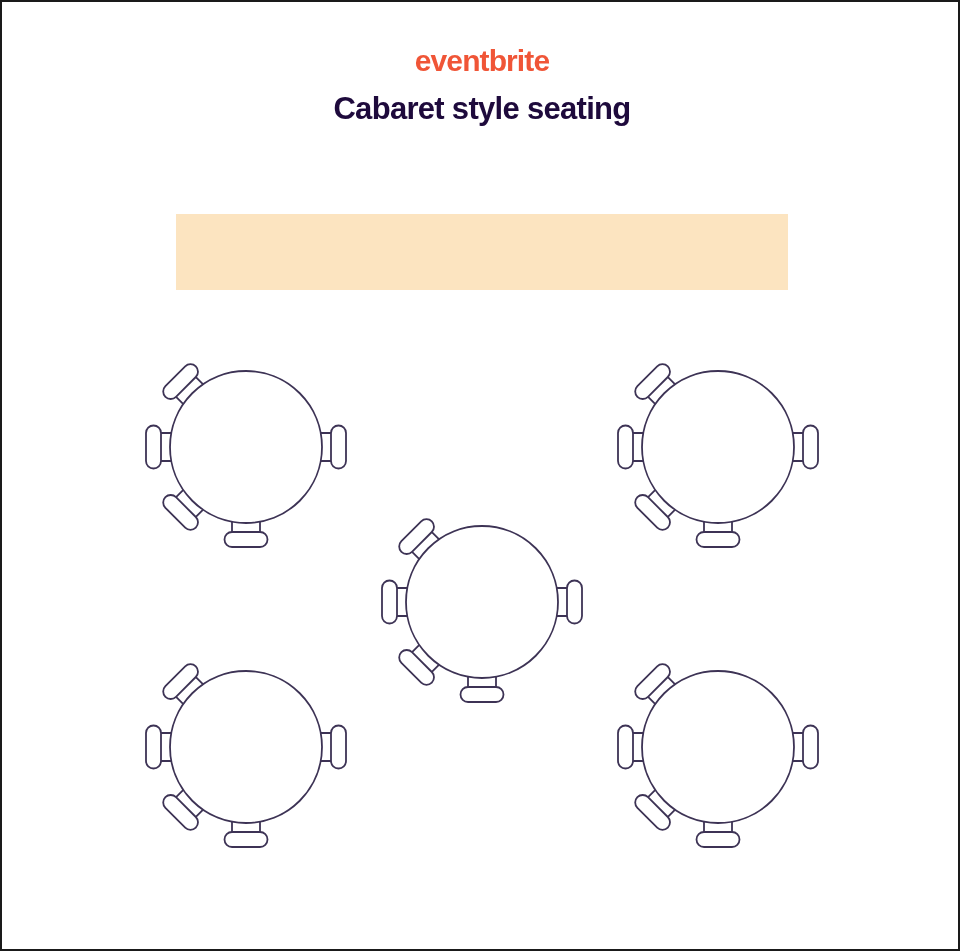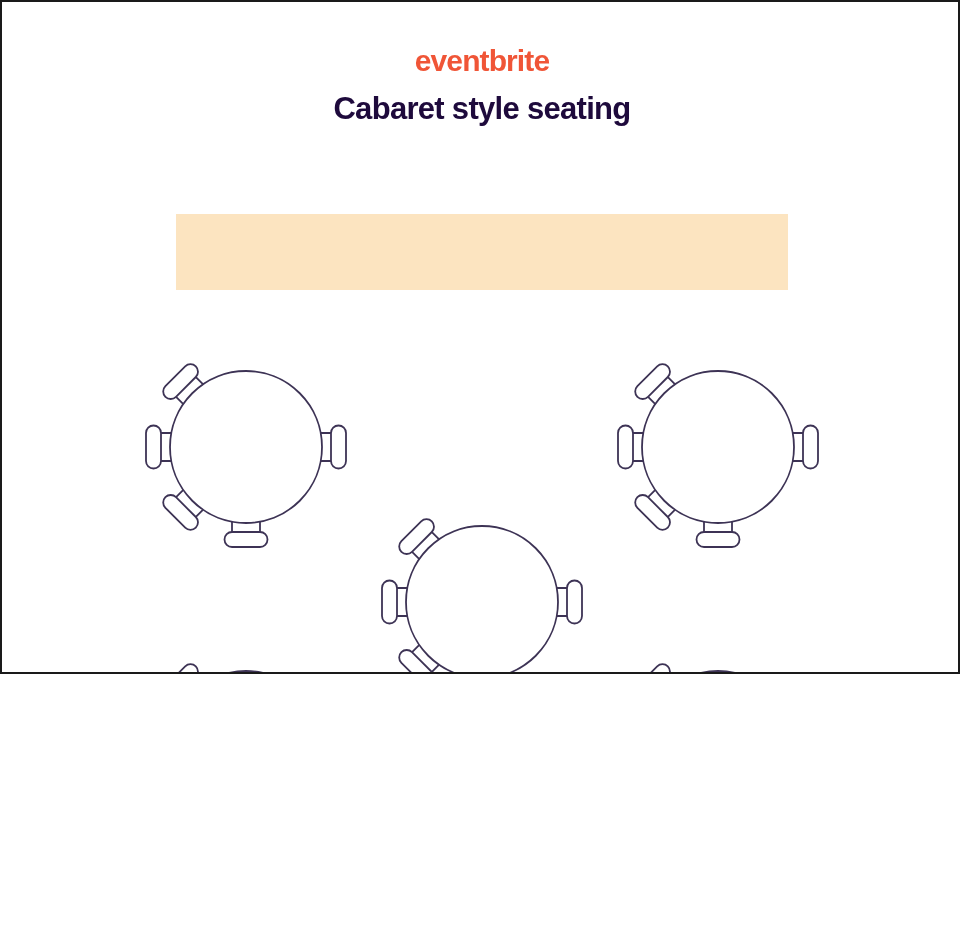--- a/index.html
+++ b/index.html
@@ -7,21 +7,21 @@
     margin: 0;
     padding: 0;
     background: #ffffff;
   }
   body {
     font-family: "Liberation Sans", sans-serif;
   }
   #canvas {
     position: relative;
     width: 960px;
-    height: 674px;
+    height: 951px;
     background: #ffffff;
     box-sizing: border-box;
     border: 2px solid #1a1a1a;
     overflow: hidden;
     padding-left: 9px;
   }
   #brand-logo {
     position: absolute;
     left: 0;
     top: 42px;

